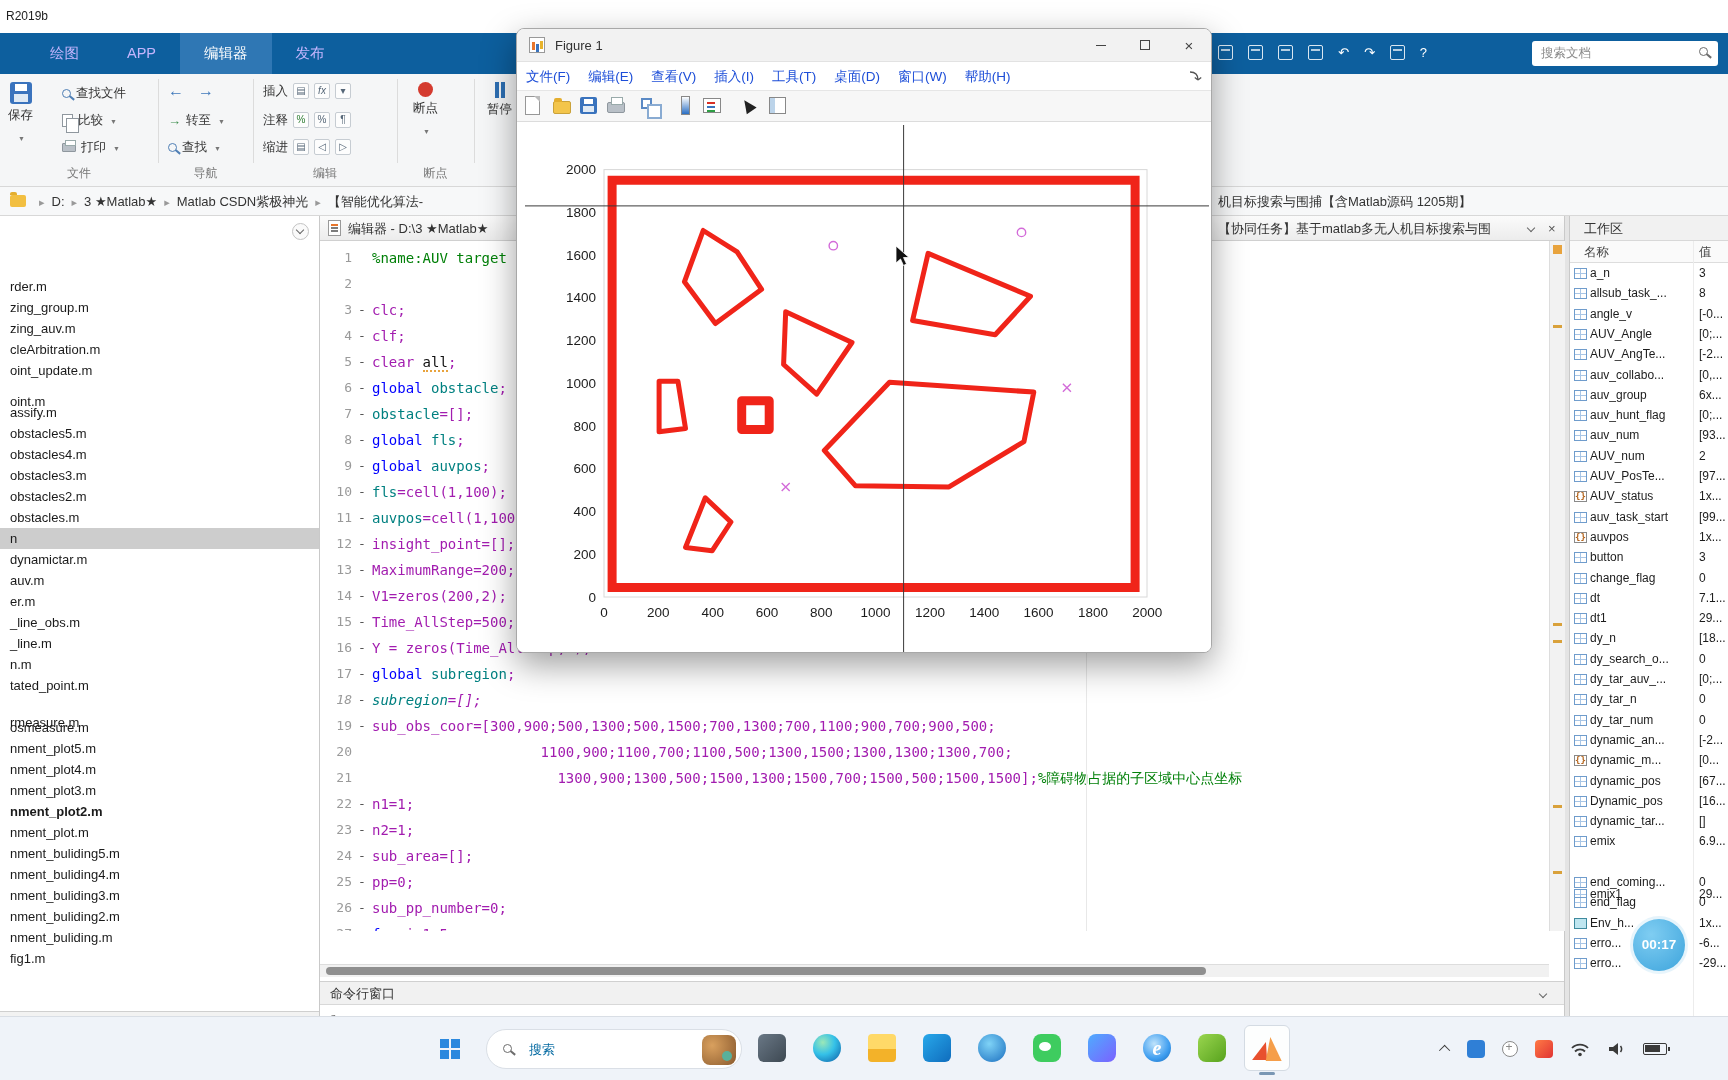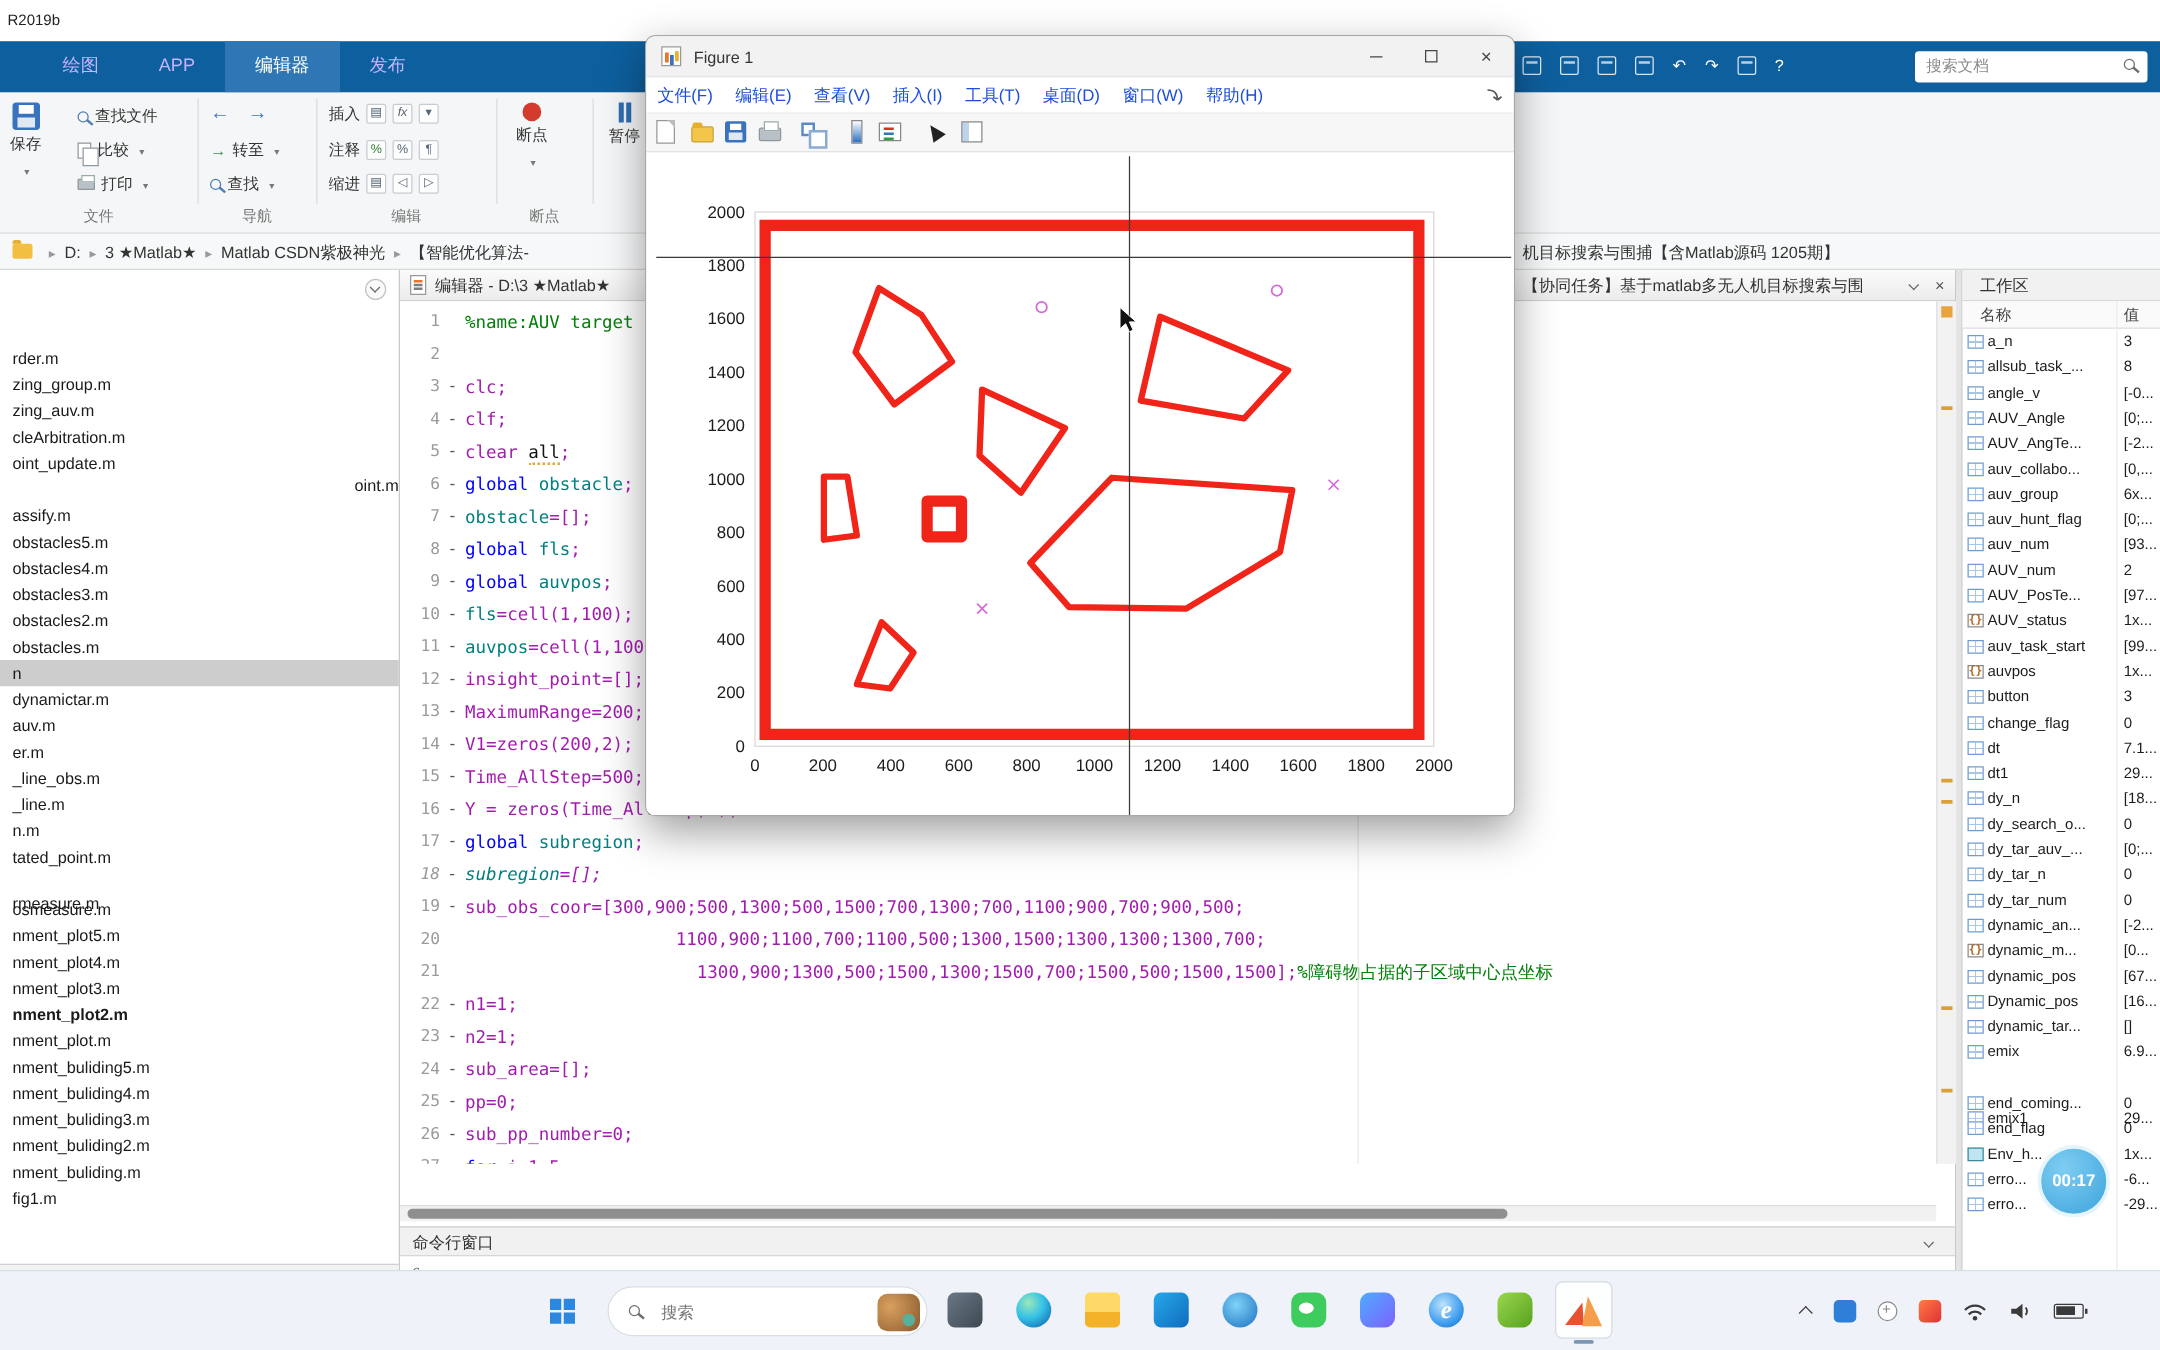--- a/index.html
+++ b/index.html
@@ -147,21 +147,21 @@
 .fi-insert-legend::after{content:"";position:absolute;left:3px;top:3px;width:8px;height:2px;background:#d93025;box-shadow:0 4px 0 #3a73bd,0 8px 0 #2e9e44}
 .fi-edit-plot{width:0;height:0;border-left:6px solid transparent;border-right:6px solid transparent;border-bottom:13px solid #222;transform:rotate(-35deg);margin:3px 0 0 4px}
 .fi-property-inspector{width:17px;height:17px;border:1px solid #888;background:linear-gradient(90deg,#bcd4ea 0 5px,#fff 5px);margin-top:1px}
 .fplot{position:absolute;left:0;top:93px;width:696px;height:532px;background:#fff}
 .tick{font-family:"Liberation Sans",sans-serif;font-size:13.5px;fill:#1c1c1c}
 
 .timer{left:1630px;top:916px;width:58px;height:58px;border-radius:50%;background:radial-gradient(circle at 35% 30%,#7fcdf2,#3da4dc);border:3px solid rgba(255,255,255,.85);z-index:60;color:#fff;font-size:13.5px;font-weight:bold;text-align:center;line-height:52px}
 
 .taskbar{left:0;top:1016px;width:1728px;height:64px;background:#eff3f9;border-top:1px solid #d9dee5;z-index:70}
 .startico{position:absolute;left:440px;top:22px;width:20px;height:20px;background:linear-gradient(#2b88de,#2b88de) 0 0/9px 9px no-repeat,linear-gradient(#2b88de,#2b88de) 11px 0/9px 9px no-repeat,linear-gradient(#2b88de,#2b88de) 0 11px/9px 9px no-repeat,linear-gradient(#2b88de,#2b88de) 11px 11px/9px 9px no-repeat}
-.tsearch{position:absolute;left:486px;top:12px;width:256px;height:40px;background:#fff;border:1px solid #dadfe6;border-radius:20px;font-size:13px;color:#737373}
+.tsearch{position:absolute;left:486px;top:12px;width:256px;height:40px;background:#fff;border:1px solid #dadfe6;border-radius:20px;font-size:13px;color:#0369a1}
 .tsearch .mag{position:absolute;left:16px;top:14px}
 .tsearch .slab{position:absolute;left:42px;top:0;line-height:40px}
 .tsearch .pic{position:absolute;right:5px;top:5px;width:34px;height:30px;border-radius:8px;background:radial-gradient(circle at 30% 35%,#d9a05e,#8a5a2e)}
 .tsearch .pic::after{content:"";position:absolute;right:4px;bottom:4px;width:10px;height:10px;border-radius:50%;background:#58b09a}
 .apptile{position:absolute;top:8px;width:46px;height:46px;border-radius:6px}
 .apptile.active{background:rgba(255,255,255,.85);border:1px solid #d4dbe3}
 .apptile .ind{position:absolute;left:50%;transform:translateX(-50%);bottom:-5px;width:16px;height:3px;border-radius:2px;background:#7a97b4}
 .app{display:block;width:28px;height:28px;margin:9px auto 0;border-radius:6px;position:relative}
 .app-dark-app{background:linear-gradient(135deg,#6a7886,#3d4852)}
 .app-edge{border-radius:50%;background:radial-gradient(circle at 35% 30%,#9be8b8,#35c1e8 45%,#0c59a4)}
@@ -322,21 +322,21 @@
   <div class="abs leftpanel">
     <span class="cornerbtn">
         <span class="cdown"></span>
       </span>
     <div class="filelist">
         <div class="filerow" style="top: 0px;">rder.m</div>
         <div class="filerow" style="top: 21px;">zing_group.m</div>
         <div class="filerow" style="top: 42px;">zing_auv.m</div>
         <div class="filerow" style="top: 63px;">cleArbitration.m</div>
         <div class="filerow" style="top: 84px;">oint_update.m</div>
-        <div class="filerow" style="top: 102px; text-align: right;">oint.m</div>
+        <div class="filerow" style="top: 115px;">oint.m</div>
         <div class="filerow" style="top: 126px;">assify.m</div>
         <div class="filerow" style="top: 147px;">obstacles5.m</div>
         <div class="filerow" style="top: 168px;">obstacles4.m</div>
         <div class="filerow" style="top: 189px;">obstacles3.m</div>
         <div class="filerow" style="top: 210px;">obstacles2.m</div>
         <div class="filerow" style="top: 231px;">obstacles.m</div>
         <div class="filerow sel" style="top: 252px;">n</div>
         <div class="filerow" style="top: 273px;">dynamictar.m</div>
         <div class="filerow" style="top: 294px;">auv.m</div>
         <div class="filerow" style="top: 315px;">er.m</div>

